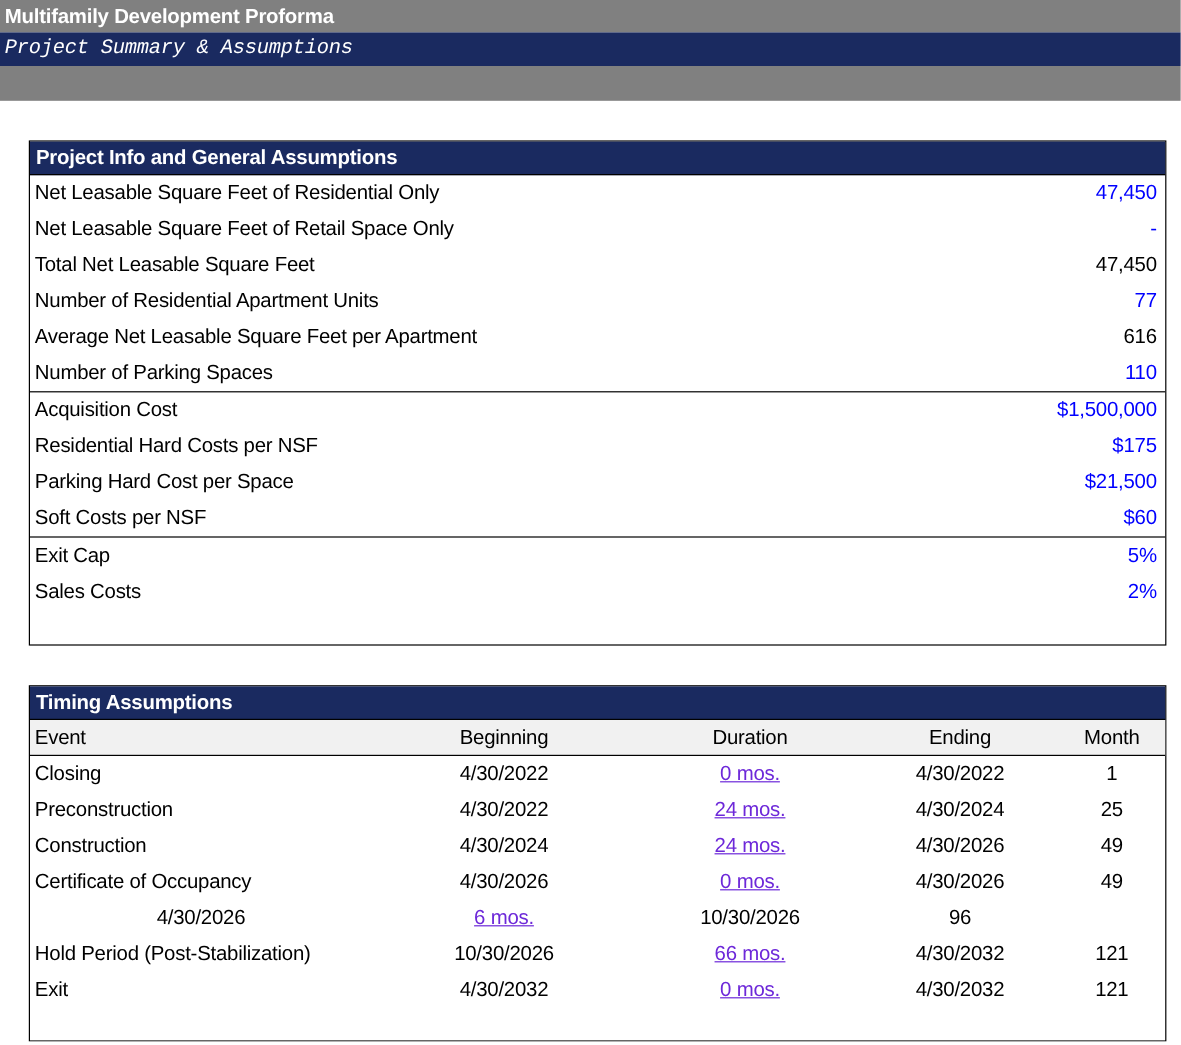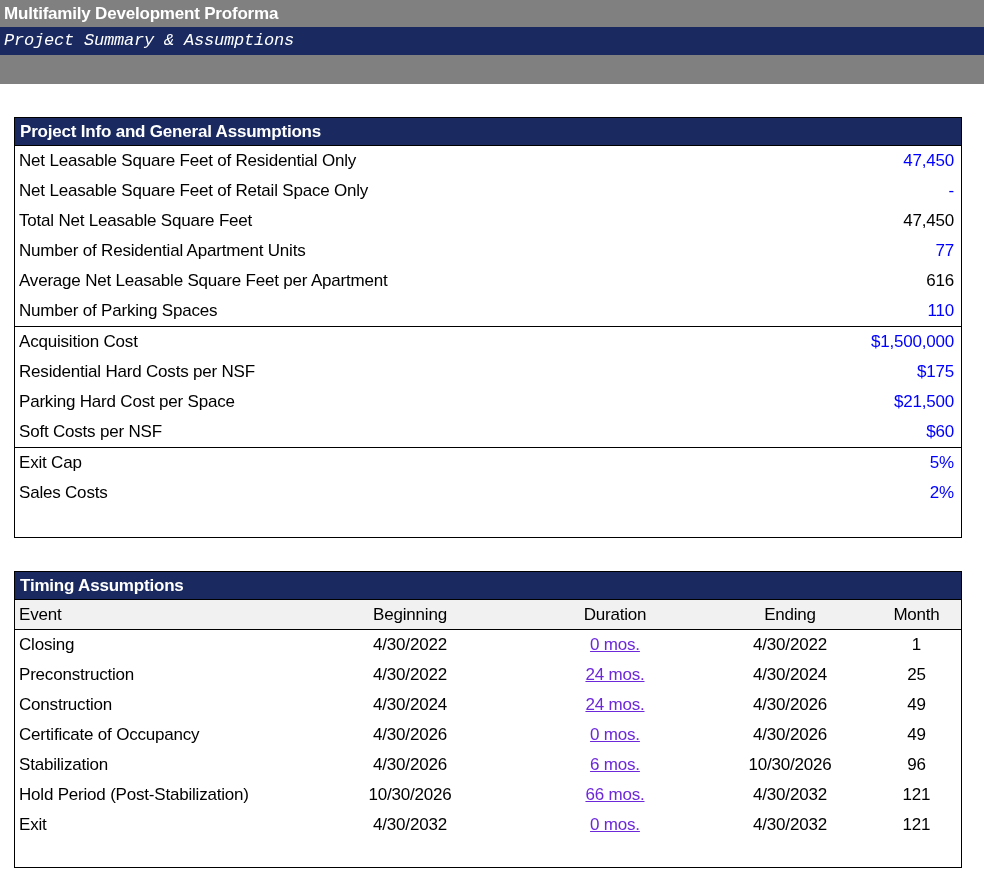--- a/index.html
+++ b/index.html
@@ -20,21 +20,21 @@
   .bar-subtitle {
     height: 28px; line-height: 28px;
     background: #1a2a60;
     color: #ffffff; font-style: italic; font-size: 17px;
     padding-left: 4px;
     font-family: Liberation Mono, monospace;
   }
   .bar-spacer { height: 29px; background: #808080; }
 
   
-  .content { margin-left: 14px; width: 948px; }
+  .content { margin-left: 24px; width: 948px; }
   .panel {
     width: 948px;
     border: 1px solid #000;
     margin-top: 33px;
     background: #fff;
   }
   .panel-header {
     height: 28px; line-height: 28px;
     background: #1a2a60;
     color: #ffffff; font-weight: bold; font-size: 17px;
@@ -178,21 +178,20 @@
       <div class="c-mid">49</div>
     </div>
     <div class="trow">
       <div class="c-event">Certificate of Occupancy</div>
       <div class="c-mid">4/30/2026</div>
       <div class="c-mid c-duration">0 mos.</div>
       <div class="c-mid">4/30/2026</div>
       <div class="c-mid">49</div>
     </div>
     <div class="trow">
-      <div class="c-event">Stabilization</div>
       <div class="c-mid">4/30/2026</div>
       <div class="c-mid c-duration">6 mos.</div>
       <div class="c-mid">10/30/2026</div>
       <div class="c-mid">96</div>
     </div>
     <div class="trow">
       <div class="c-event">Hold Period (Post-Stabilization)</div>
       <div class="c-mid">10/30/2026</div>
       <div class="c-mid c-duration">66 mos.</div>
       <div class="c-mid">4/30/2032</div>

